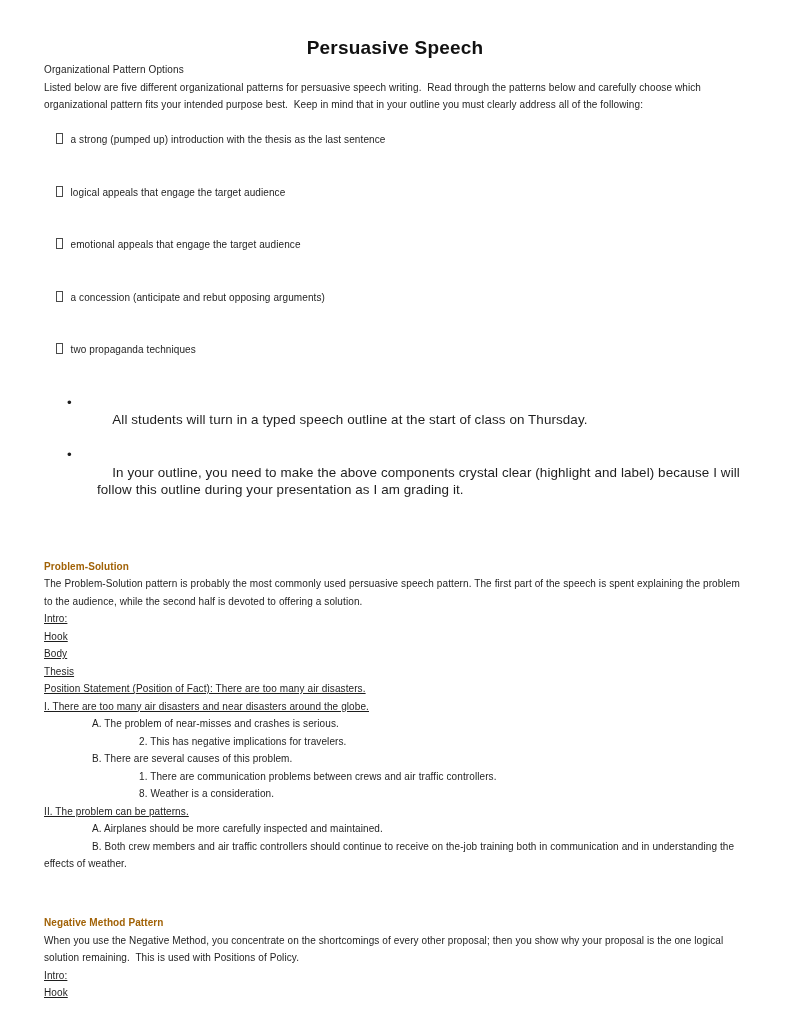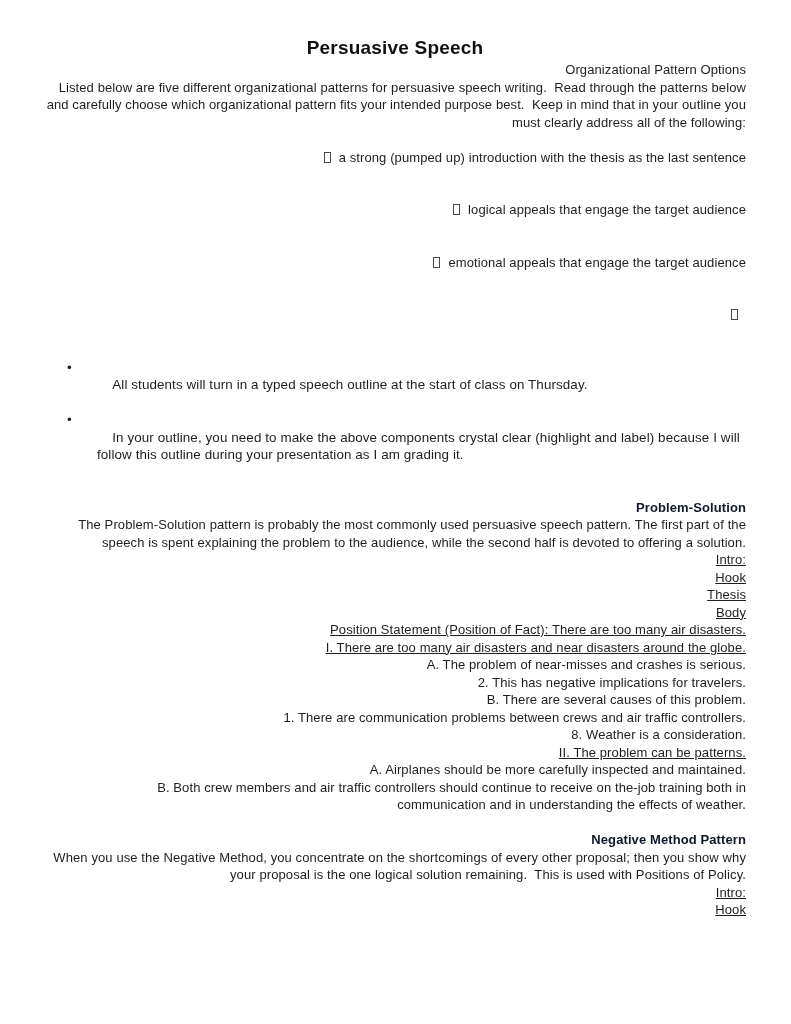--- a/index.html
+++ b/index.html
@@ -20,27 +20,26 @@
   .doc-title {
     text-align: center;
     font-weight: bold;
     font-size: 19px;
     line-height: 27px;
     color: #111111;
     letter-spacing: 0.2px;
     white-space: pre-wrap;
   }
   .line, .para {
-    font-size: 13px;
+    font-size: 10px;
     line-height: 17.5px;
     letter-spacing: 0.1px;
     white-space: pre-wrap;
-    text-align: right;
   }
-  .heading { font-weight: bold; color: #0f172a; }
+  .heading { font-weight: bold; color: #a16207; margin-top: 24px; }
   .spacer { height: 17.5px; }
   .checkbox {
     display: inline-block;
     width: 7px;
     height: 11px;
     border: 1px solid #4a4a4a;
     margin-right: 8px;
     transform: translateY(1px);
   }
   .bullet-item {
@@ -72,42 +71,45 @@
       <div class="line check-line">
     <span class="checkbox"></span><span class="check-text">a strong (pumped up) introduction with the thesis as the last sentence</span>
   </div>
       <div class="line check-line">
     <span class="checkbox"></span><span class="check-text">logical appeals that engage the target audience</span>
   </div>
       <div class="line check-line">
     <span class="checkbox"></span><span class="check-text">emotional appeals that engage the target audience</span>
   </div>
       <div class="line check-line">
-    <span class="checkbox"></span>
+    <span class="checkbox"></span><span class="check-text">a concession (anticipate and rebut opposing arguments)</span>
+  </div>
+      <div class="line check-line">
+    <span class="checkbox"></span><span class="check-text">two propaganda techniques</span>
   </div>
     </div>
   <div class="spacer"></div>
   <div id="bullets">
       <div class="bullet-item">
     <span class="bullet">•</span><span class="bullet-text">All students will turn in a typed speech outline at the start of class on Thursday.</span>
   </div>
       <div class="bullet-item">
     <span class="bullet">•</span><span class="bullet-text">In your outline, you need to make the above components crystal clear (highlight and label) because I will follow this outline during your presentation as I am grading it.</span>
   </div>
     </div>
   <div id="sections">
       <div>
     <div class="spacer"></div>
     <div class="line heading">Problem-Solution</div>
     <div class="para">The Problem-Solution pattern is probably the most commonly used persuasive speech pattern. The first part of the speech is spent explaining the problem to the audience, while the second half is devoted to offering a solution.</div>
     <div class="outline">
           <div class="line outline-line indent-0">Intro:</div>
           <div class="line outline-line indent-0">Hook</div>
+          <div class="line outline-line indent-0">Body</div>
           <div class="line outline-line indent-0">Thesis</div>
-          <div class="line outline-line indent-0">Body</div>
           <div class="line outline-line indent-0">Position Statement (Position of Fact): There are too many air disasters.</div>
           <div class="line outline-line indent-0">I. There are too many air disasters and near disasters around the globe.</div>
           <div class="line outline-line indent-1">A. The problem of near-misses and crashes is serious.</div>
           <div class="line outline-line indent-2">2. This has negative implications for travelers.</div>
           <div class="line outline-line indent-1">B. There are several causes of this problem.</div>
           <div class="line outline-line indent-2">1. There are communication problems between crews and air traffic controllers.</div>
           <div class="line outline-line indent-2">8. Weather is a consideration.</div>
           <div class="line outline-line indent-0">II. The problem can be patterns.</div>
           <div class="line outline-line indent-1">A. Airplanes should be more carefully inspected and maintained.</div>
           <div class="line outline-line indent-1">B. Both crew members and air traffic controllers should continue to receive on the-job training both in communication and in understanding the effects of weather.</div>

